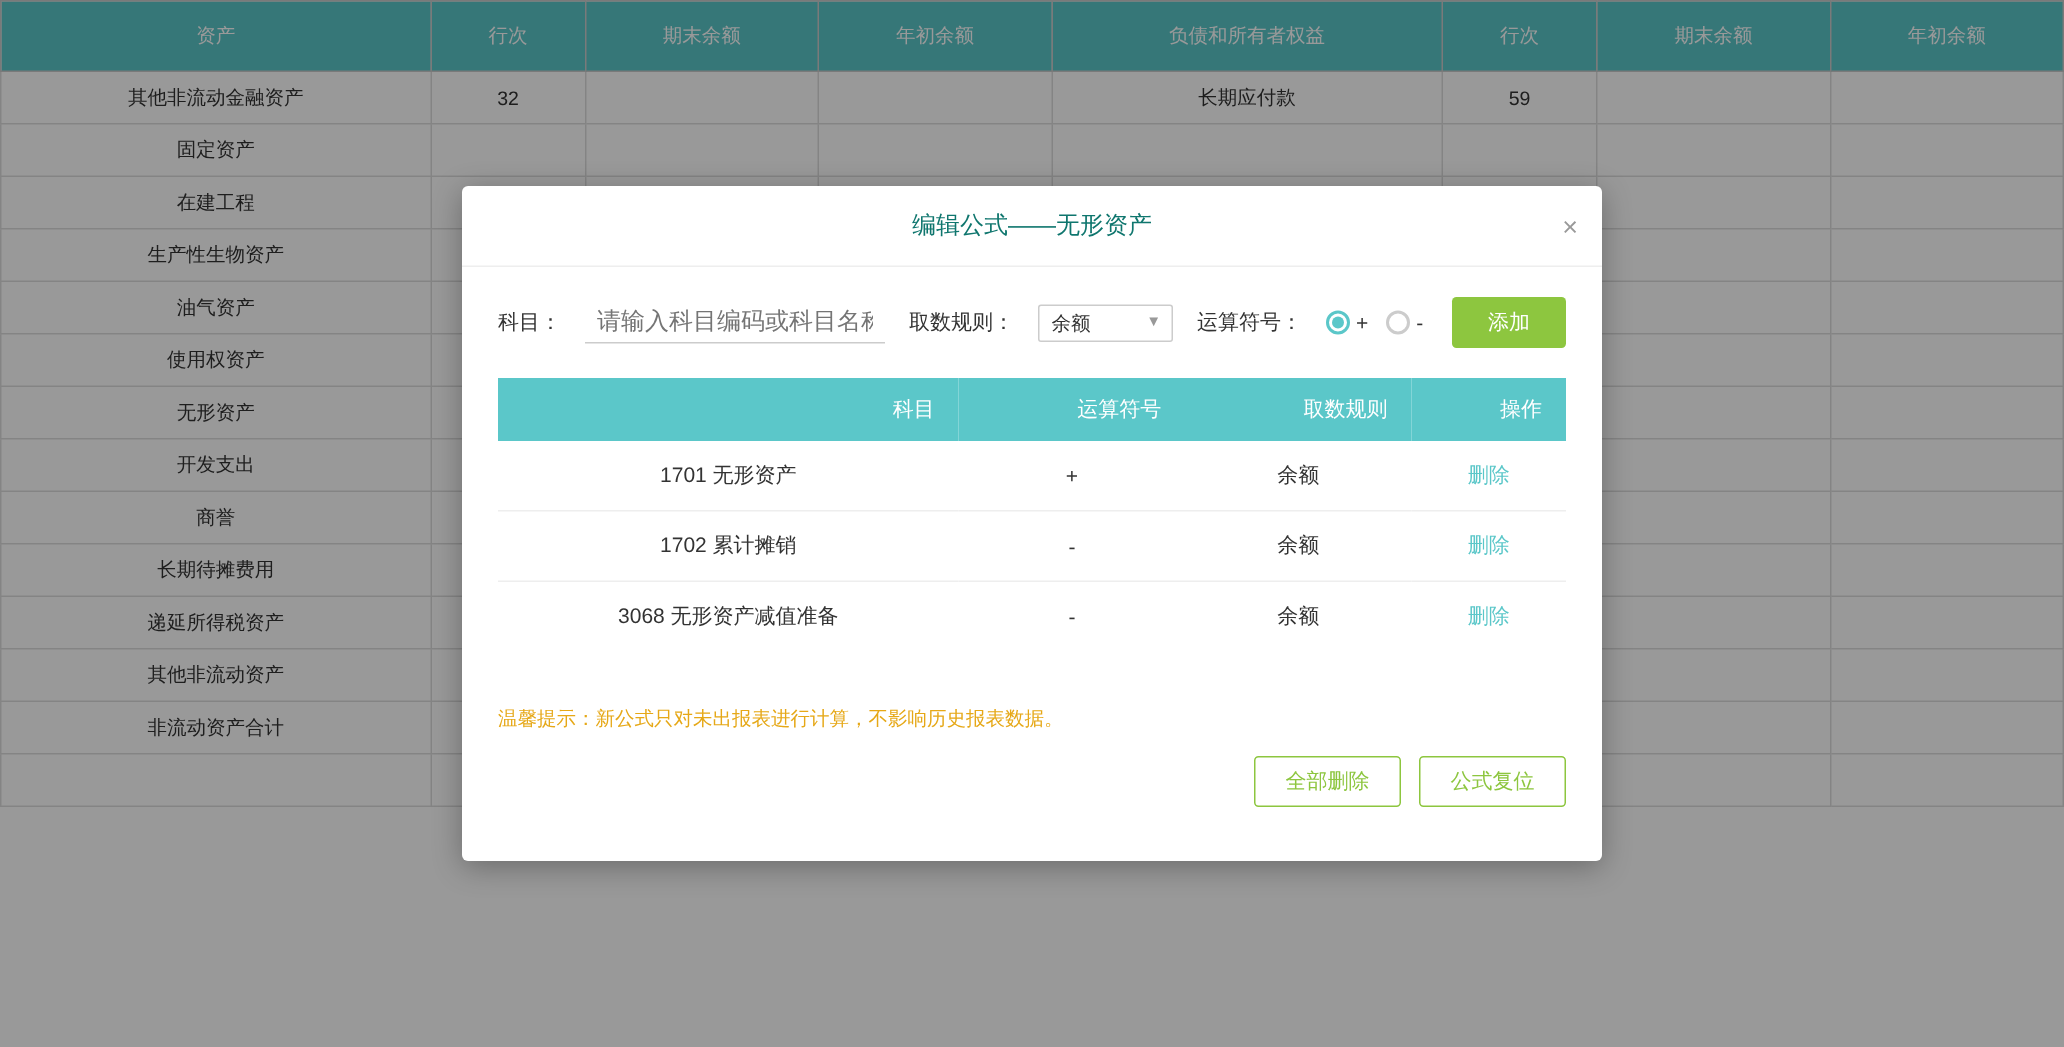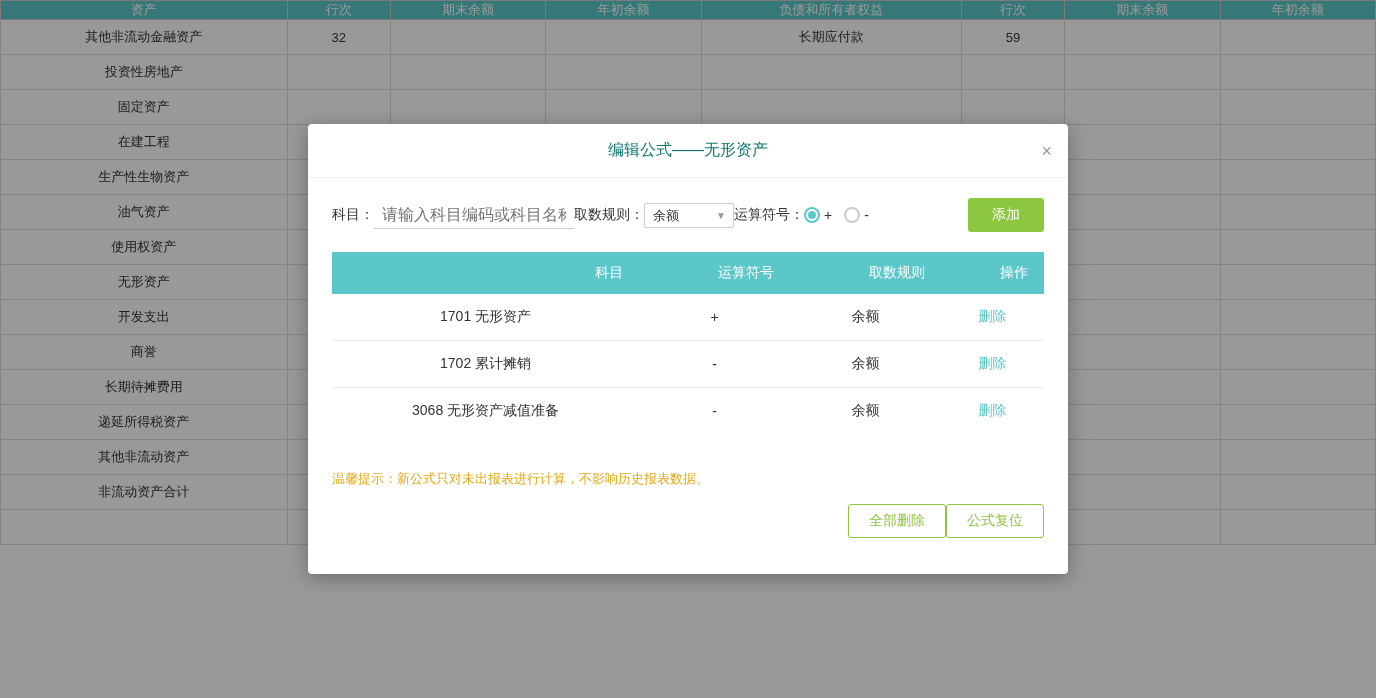--- a/index.html
+++ b/index.html
@@ -19,21 +19,21 @@
     }
 
     .bg-grid {
       width: 100%;
       border-collapse: collapse;
     }
 
     .bg-grid th {
       background: #5bc7c9;
       color: #fff;
-      padding: 0 12px;
+      padding: 14px 12px;
       border: 1px solid #ccc;
       text-align: center;
       font-weight: normal;
       font-size: 13px;
     }
 
     .bg-grid td {
       padding: 8px 12px;
       border: 1px solid #ddd;
       text-align: center;
@@ -90,20 +90,21 @@
     }
 
     .modal-body {
       padding: 20px 24px;
     }
 
     
     .form-row {
       display: flex;
       align-items: center;
+      gap: 16px;
       margin-bottom: 20px;
       flex-wrap: wrap;
     }
 
     .form-label {
       color: #333;
       font-size: 14px;
       white-space: nowrap;
     }
 
@@ -250,20 +251,21 @@
     
     .modal-footer-note {
       color: #e6a817;
       font-size: 13px;
       padding: 0 24px 16px;
     }
 
     .modal-footer-actions {
       display: flex;
       justify-content: flex-end;
+      gap: 12px;
       padding: 0 24px 20px;
     }
 
     .btn-outline {
       background: #fff;
       border: 1px solid #8dc63f;
       color: #8dc63f;
       border-radius: 3px;
       padding: 7px 20px;
       font-size: 14px;
@@ -291,30 +293,20 @@
     <tbody>
       <tr>
         <td>其他非流动金融资产</td>
         <td>32</td>
         <td></td>
         <td></td>
         <td>长期应付款</td>
         <td>59</td>
         <td></td>
         <td></td>
-      </tr>
-      <tr>
-        <td>投资性房地产</td>
-        <td></td>
-          <td></td>
-          <td></td>
-        <td></td>
-          <td></td>
-          <td></td>
-          <td></td>
       </tr>
       <tr>
         <td>固定资产</td>
         <td></td>
           <td></td>
           <td></td>
         <td></td>
           <td></td>
           <td></td>
           <td></td>

